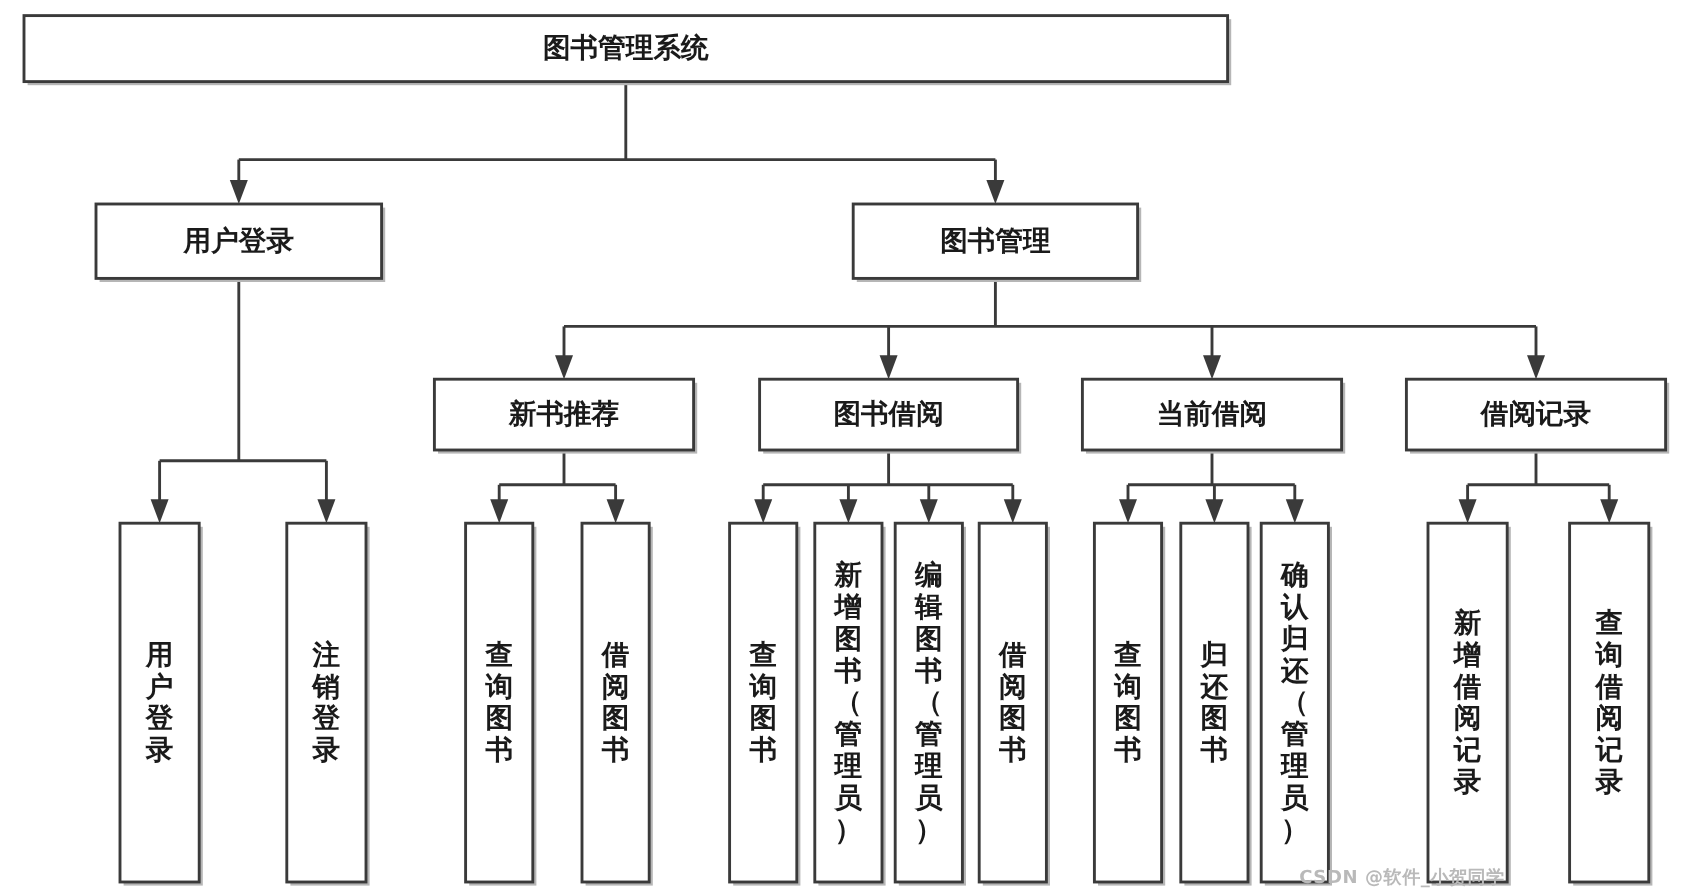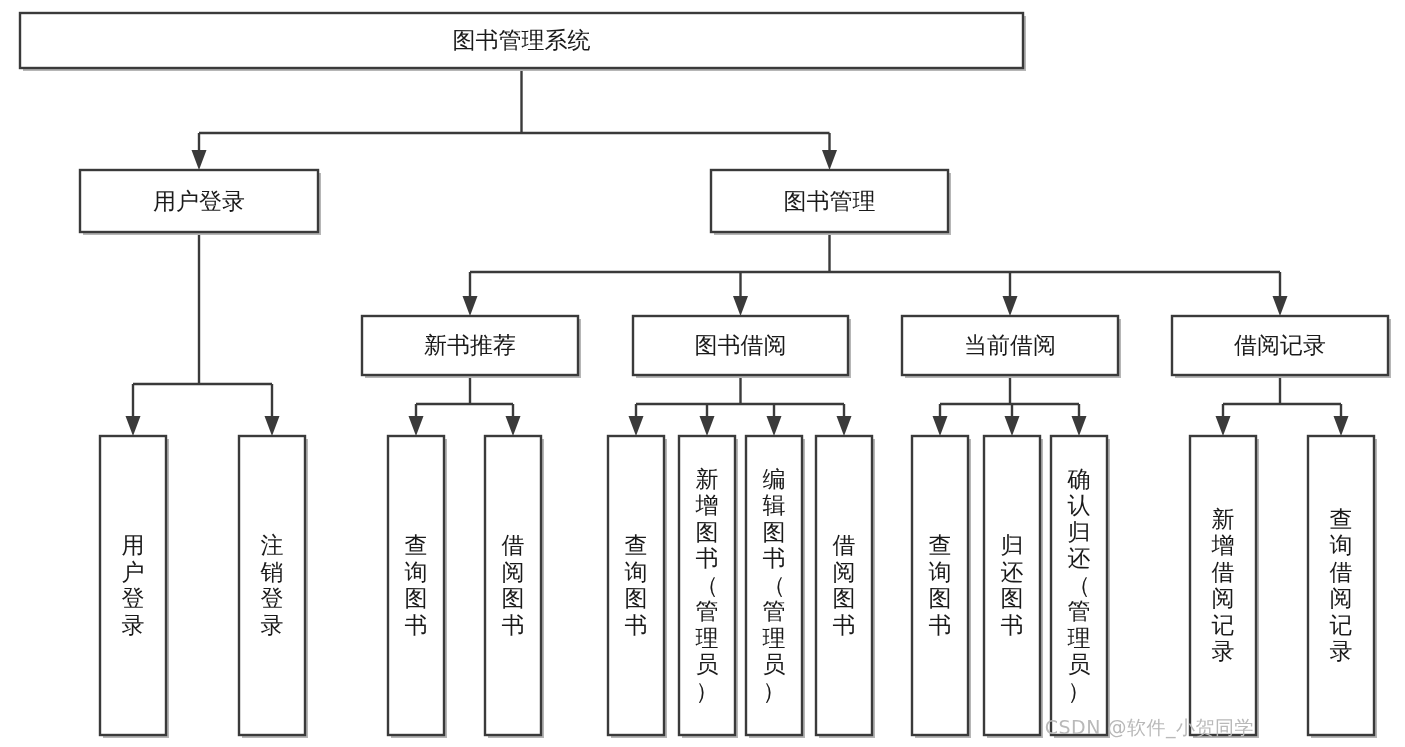--- a/index.html
+++ b/index.html
@@ -12,20 +12,21 @@
     width: 1405px;
     height: 747px;
     font-family: "DejaVu Sans", "Liberation Sans", sans-serif;
     overflow: hidden;
     position: relative;
   }
   #diagram-root {
     position: relative;
     width: 1262px;
     height: 747px;
+    font-weight: bold;
   }
   svg#flow-svg {
     position: absolute;
     left: 0;
     top: 0;
     width: 1405px;
     height: 747px;
     display: block;
   }
   .node-rect {
@@ -60,21 +61,21 @@
   }
   .edge-arrow {
     fill: #3a3a3a;
     stroke: none;
   }
   .watermark-text {
     position: absolute;
     right: 8px;
     bottom: 6px;
     font-family: "DejaVu Sans", "Liberation Sans", sans-serif;
-    font-size: 19px;
+    font-size: 15px;
     color: #b9b9b9;
     letter-spacing: 0.5px;
     user-select: none;
     pointer-events: none;
     white-space: nowrap;
   }
 </style>
 </head>
 <body>
 

